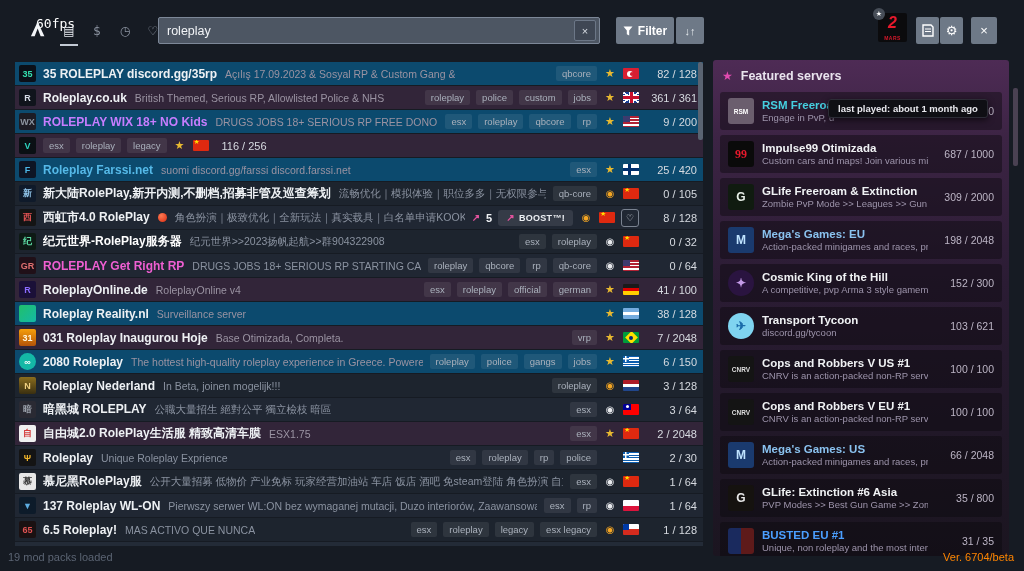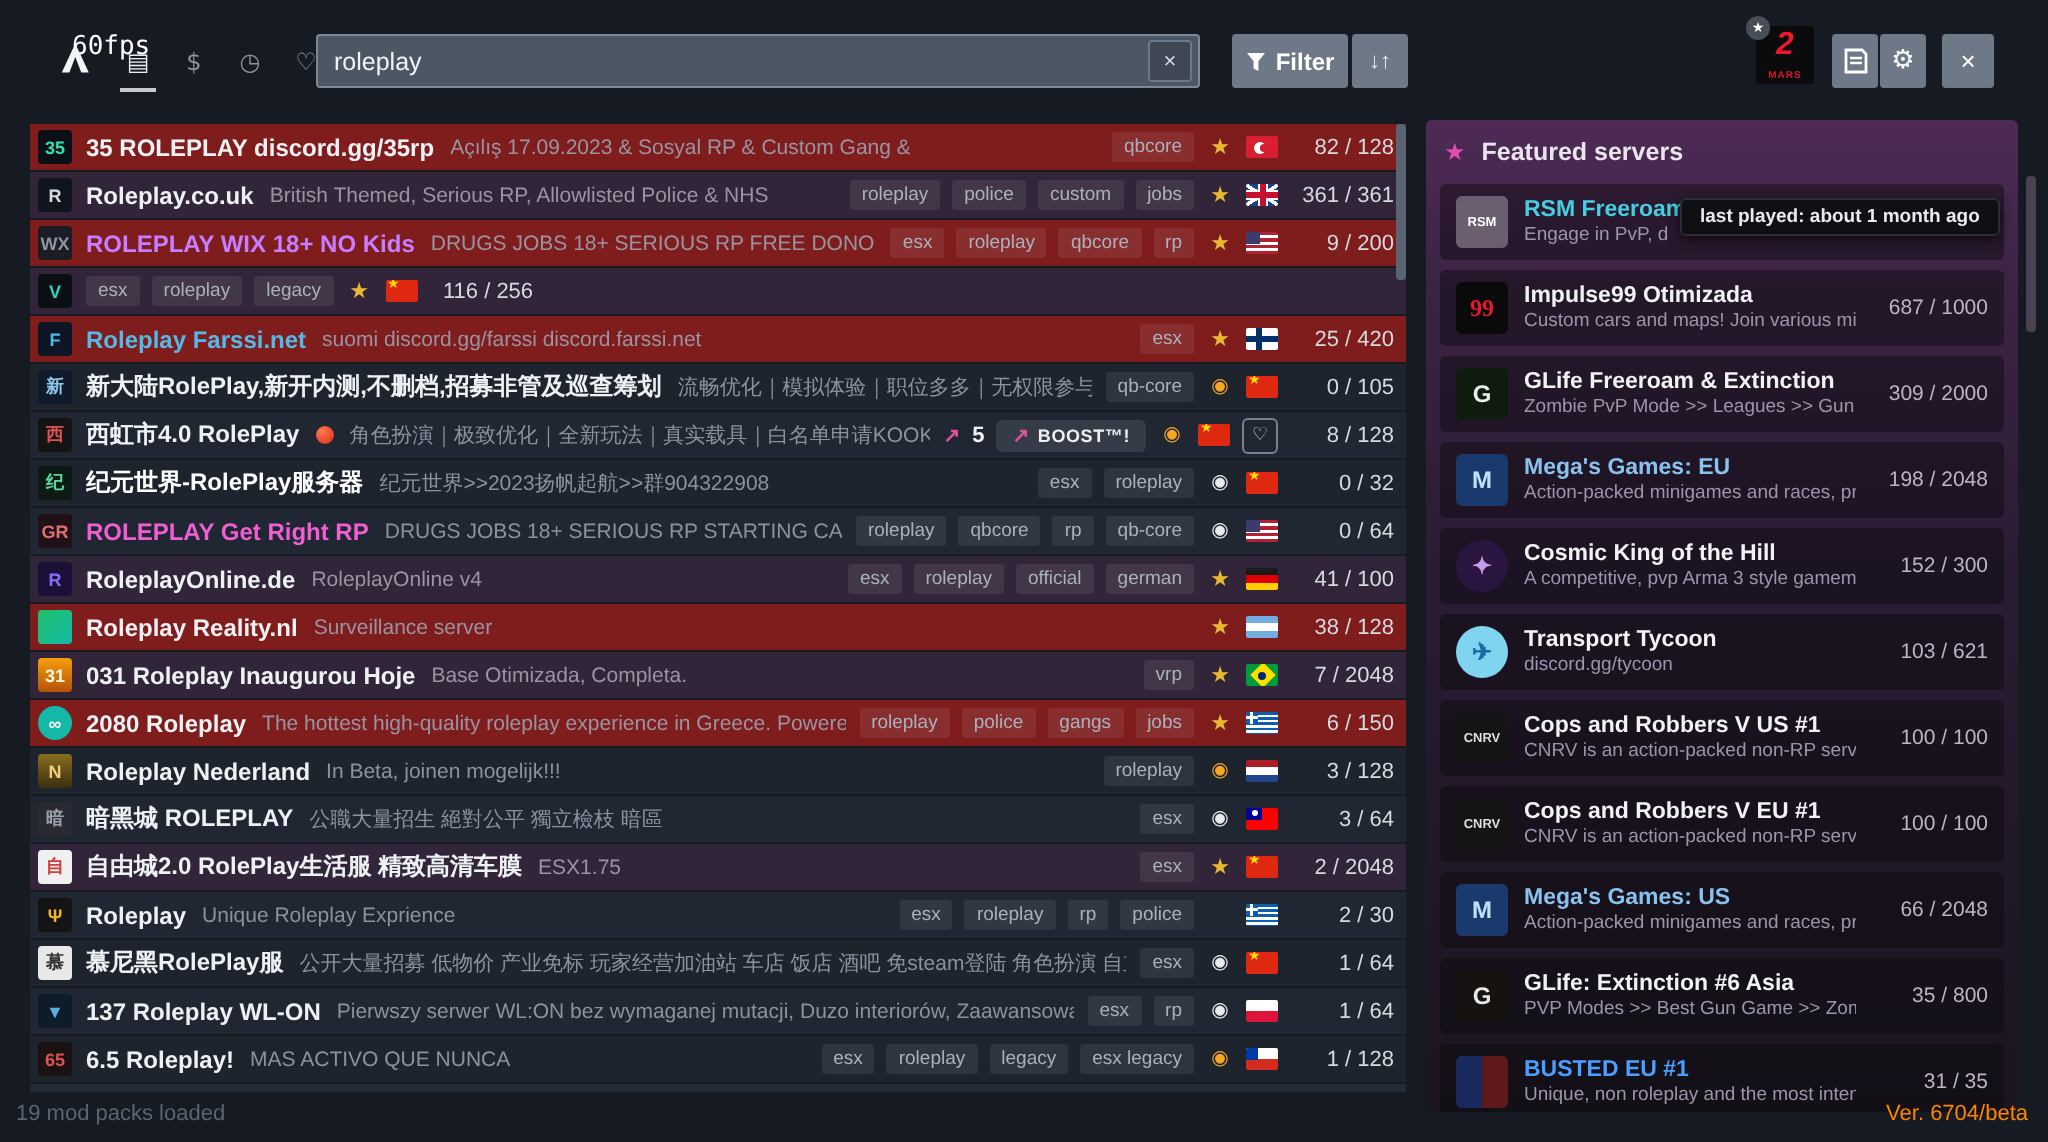--- a/index.html
+++ b/index.html
@@ -30,21 +30,21 @@
   .avbadge{position:absolute;left:-5px;top:-5px;width:12px;height:12px;border-radius:50%;background:#474e58;
            color:#fff;font-size:7px;display:flex;align-items:center;justify-content:center}
   .grpbtn{position:absolute;top:17px;width:23px;height:27px}
   .closebtn{position:absolute;left:971px;top:17px;width:26px;height:27px;font-size:13px}
 
   
   .list{position:absolute;left:15px;top:62px;width:688px}
   .row{height:23px;margin-bottom:1px;display:flex;align-items:center;gap:7px;padding:0 6px 0 4px;
        box-sizing:border-box;cursor:pointer}
   .row.n{background:#202733}.row.n.alt{background:#1d242e}
-  .row.p{background:#7f1d1d}.row.p.alt{background:#322539}
+  .row.p{background:#0c4a6e}.row.p.alt{background:#322539}
   .sicon{width:17px;height:17px;border-radius:2px;flex:none;display:flex;align-items:center;
          justify-content:center;font-size:9px;font-weight:bold;overflow:hidden}
   .rmain{flex:1;min-width:0;display:flex;align-items:center;gap:8px;overflow:hidden;white-space:nowrap}
   .rname{font-size:12px;font-weight:bold;color:#eef1f4}
   .rdesc{font-size:10.5px;color:#8a92a0;overflow:hidden}
   .row.p .rdesc{color:#9a93a2}
   .tomato{width:9px;height:9px;border-radius:50%;background:radial-gradient(circle at 35% 30%,#ff7a52,#d92c12);
           flex:none;align-self:center}
   .rright{display:flex;align-items:center;gap:6px;flex:none}
   .tag{font-size:9.5px;color:#aab1bc;background:rgba(255,255,255,.08);border-radius:2px;
@@ -104,21 +104,21 @@
   .pstar{color:#e24bb0;font-size:12px;font-family:"DejaVu Sans",sans-serif}
   .ptitle{color:#e9e4ee;font-size:12.5px;font-weight:bold}
   .fentry{height:30px;margin-bottom:5px;border-radius:3px;background:rgba(10,8,14,.45);
           display:flex;align-items:center;gap:8px;padding:4px 8px;cursor:pointer;position:relative}
   .ficon{width:26px;height:26px;border-radius:3px;flex:none;display:flex;align-items:center;
          justify-content:center;font-weight:bold;font-size:12px;overflow:hidden}
   .fmain{flex:1;min-width:0;overflow:hidden;white-space:nowrap}
   .fname{font-size:11.5px;font-weight:bold;color:#f0f2f4;display:block;line-height:14px}
   .fdesc{font-size:9.5px;color:#9d94ab;display:block;line-height:12px}
   .fcount{flex:none;width:58px;text-align:right;font-size:10.5px;color:#bcb5c5}
-  .tooltip{position:absolute;left:120px;top:7px;background:#0f0f14;border:1px solid #2c2c36;border-radius:3px;
+  .tooltip{position:absolute;left:108px;top:7px;background:#0f0f14;border:1px solid #2c2c36;border-radius:3px;
            padding:3px 9px;font-size:9.5px;font-weight:bold;color:#e9e9ee;white-space:nowrap;z-index:5;
            box-shadow:0 2px 6px rgba(0,0,0,.6)}
 
   .statusl{position:absolute;left:8px;top:551px;font-size:11px;color:#5b6473}
   .statusr{position:absolute;right:10px;top:551px;font-size:11px;color:#ff8400}
 </style>
 </head>
 <body>
 
 <div class="app">

